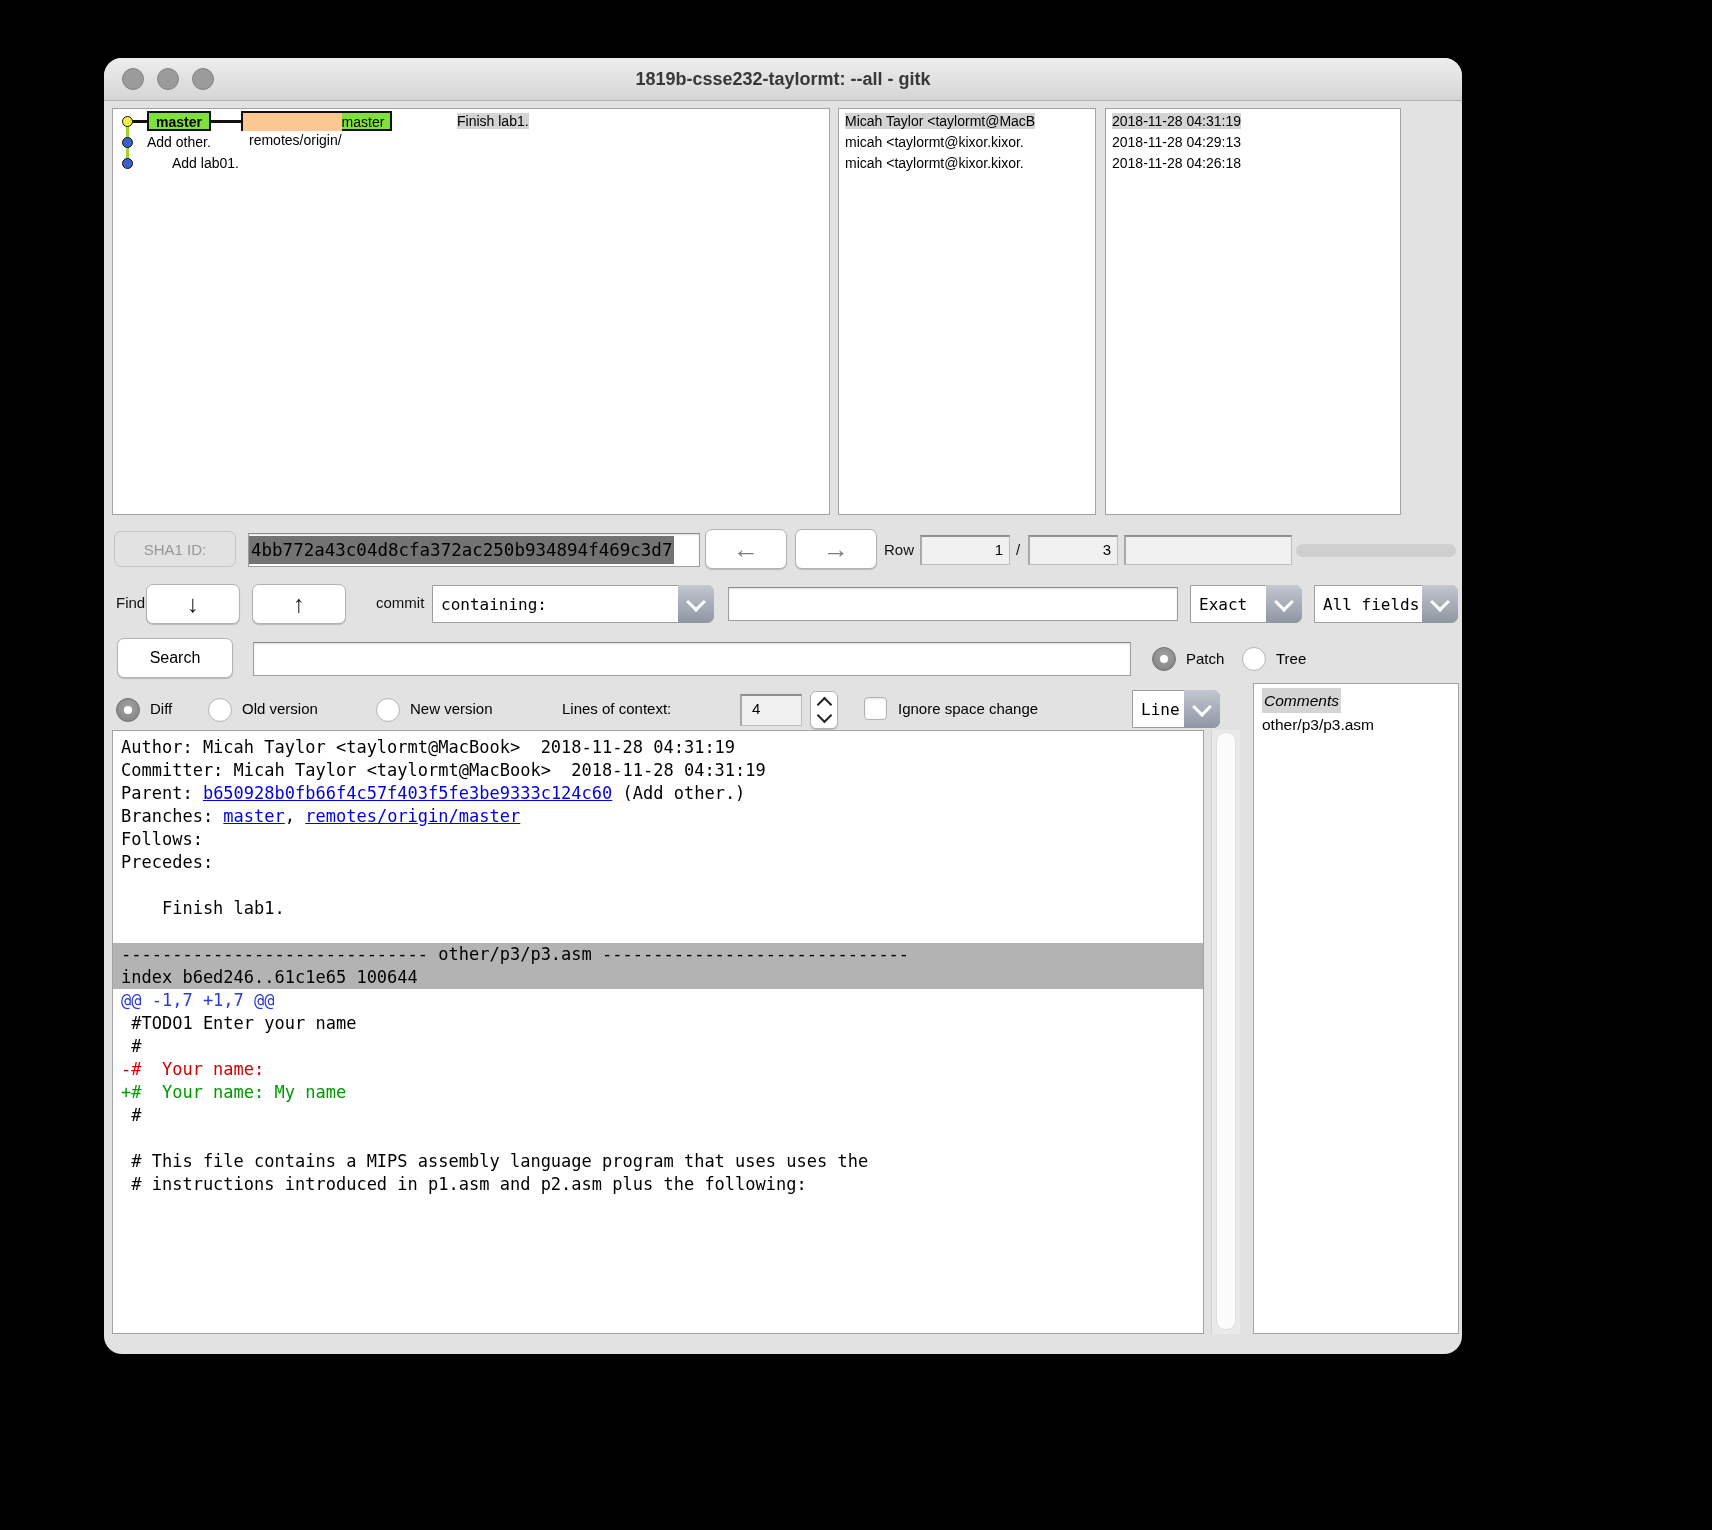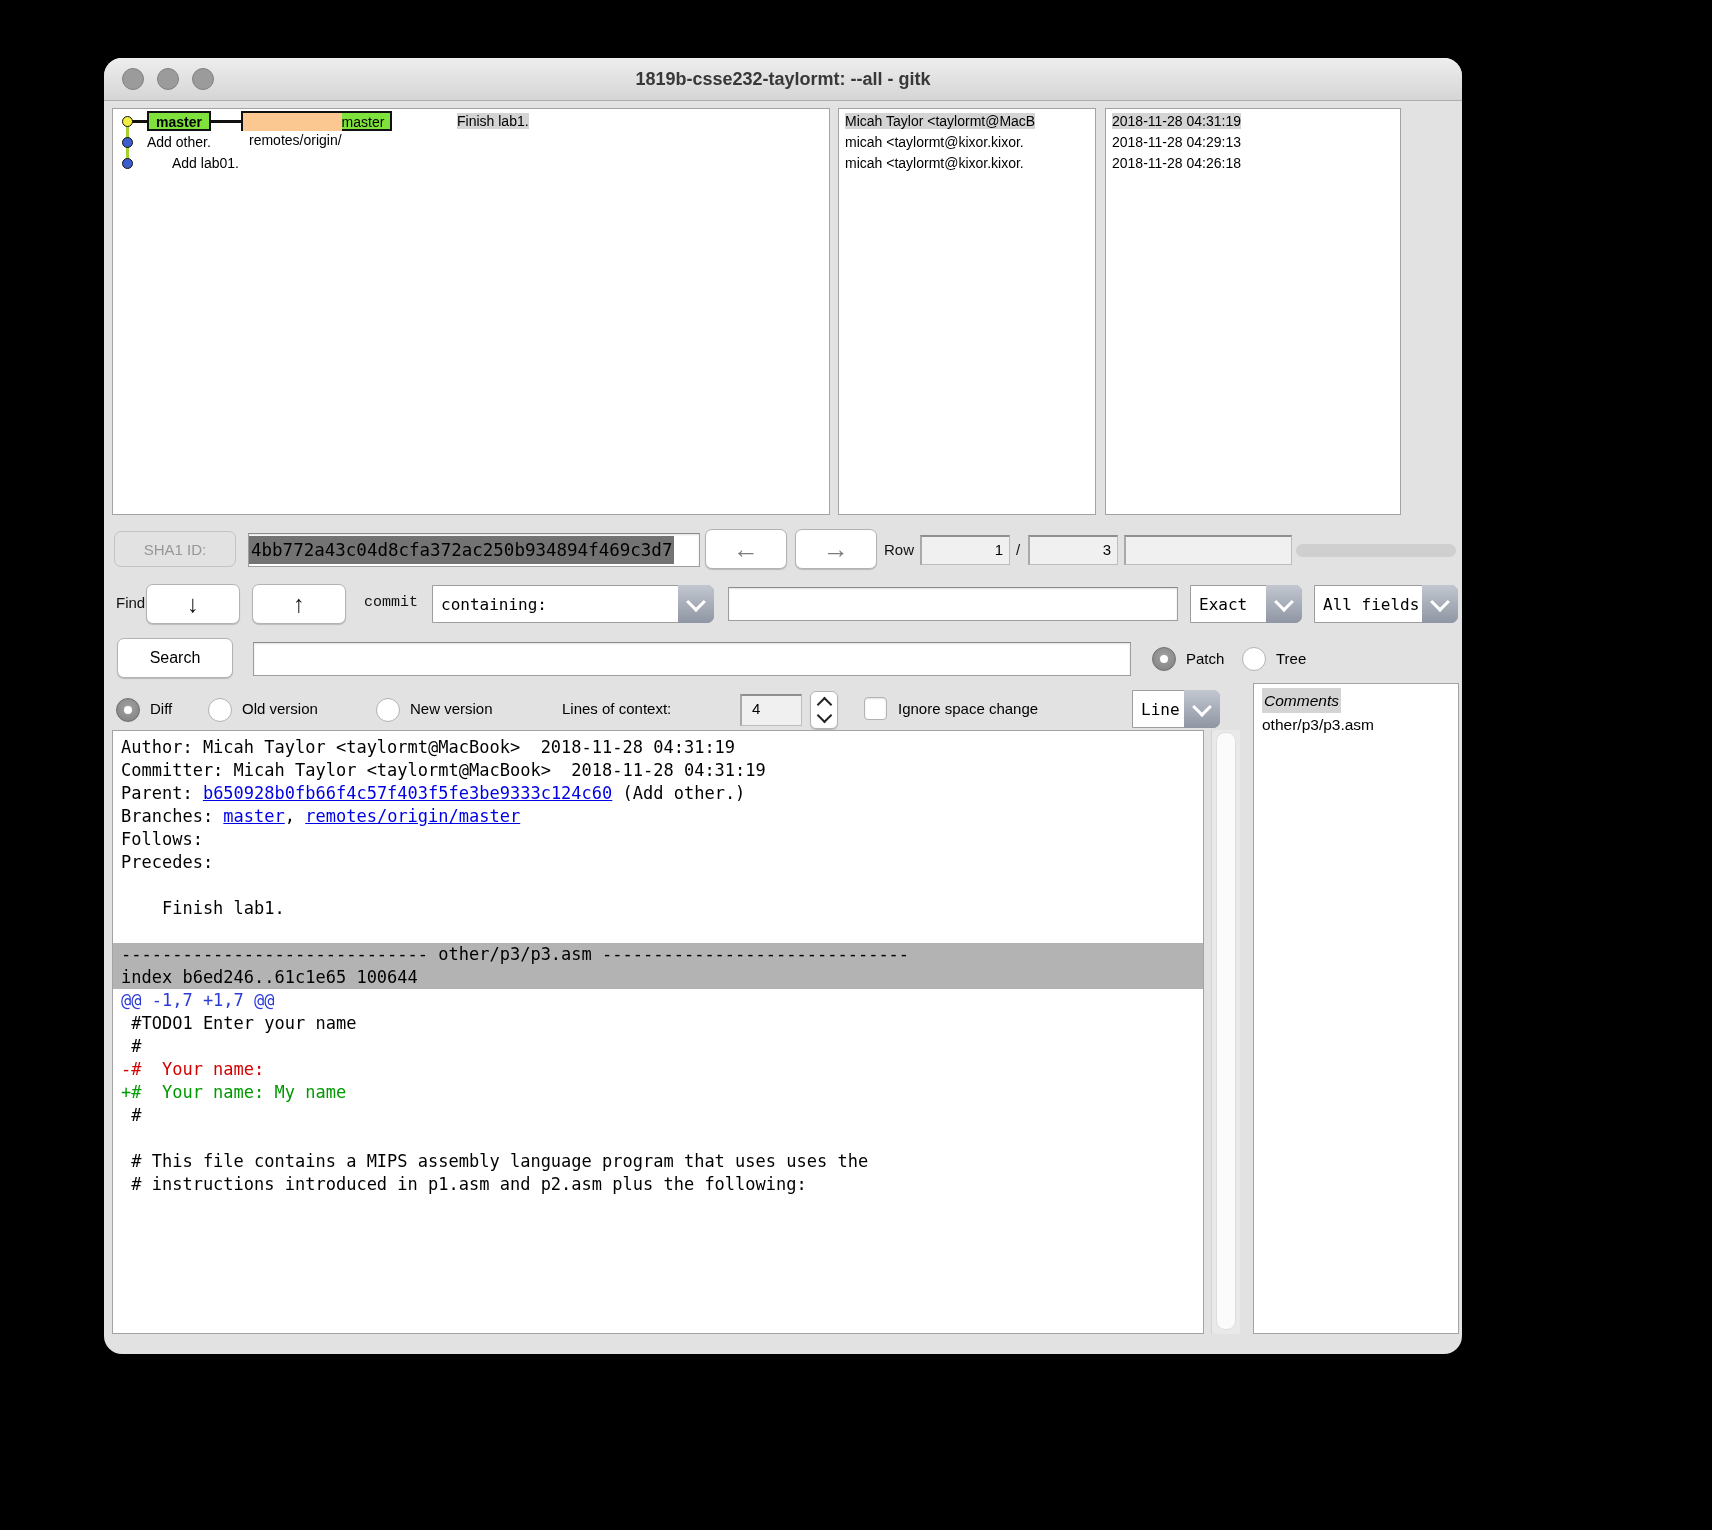--- a/index.html
+++ b/index.html
@@ -165,21 +165,21 @@
     </div>
 
     <div class="find-row">
       <span class="ctl-label" style="left:12px;">Find</span>
       <div class="btn" style="left:42px;top:6px;width:94px;height:40px;">
         <span class="find-arrow">↓</span>
       </div>
       <div class="btn" style="left:148px;top:6px;width:94px;height:40px;">
         <span class="find-arrow">↑</span>
       </div>
-      <span class="ctl-label" style="left:260px;font-family:Liberation Mono, monospace;">commit</span>
+      <span class="ctl-label" style="left:272px;">commit</span>
       <div class="dd" style="left:328px;top:7px;width:282px;height:38px;">
         <span class="txt">containing:</span>
         <span class="cap">
             <span class="chev"></span>
           </span>
       </div>
       <div class="entry" style="left:624px;top:9px;width:450px;height:34px;"></div>
       <div class="dd" style="left:1086px;top:7px;width:112px;height:38px;">
         <span class="txt">Exact</span>
         <span class="cap">

